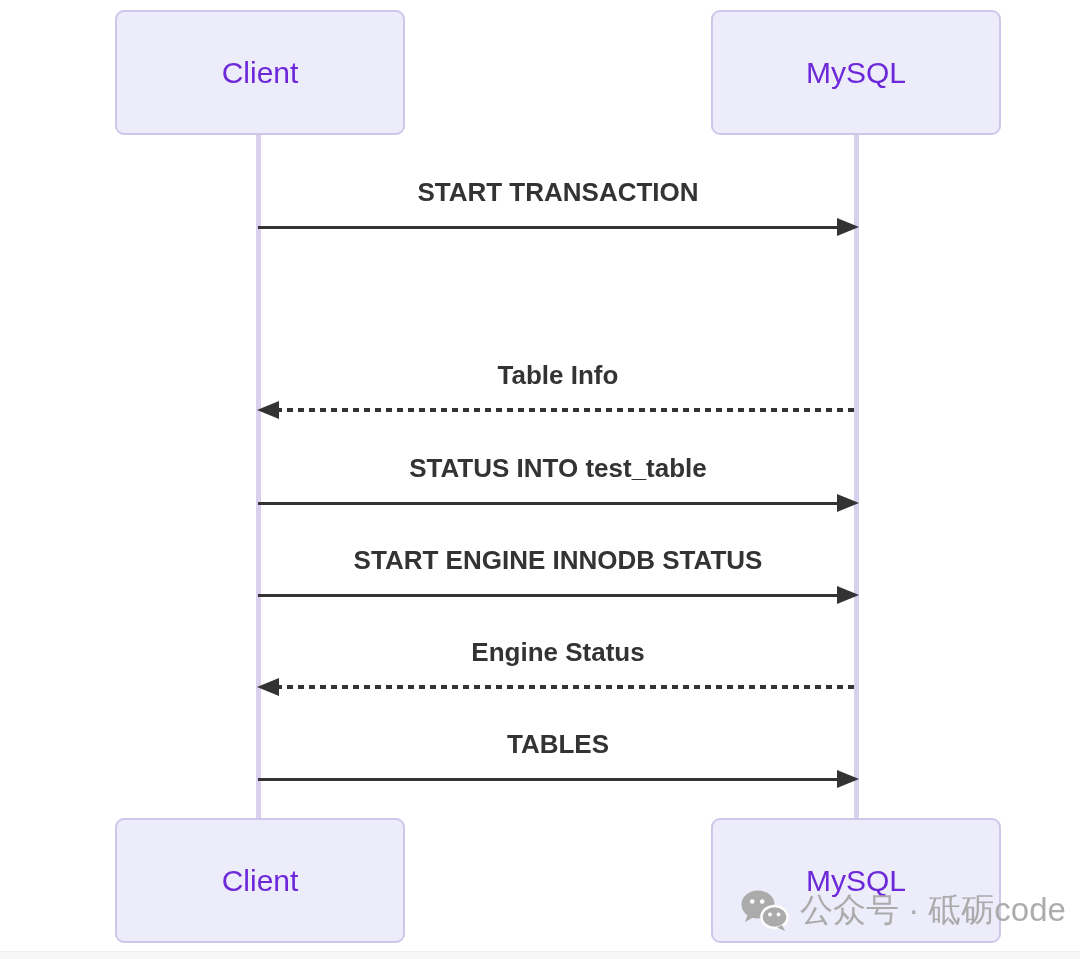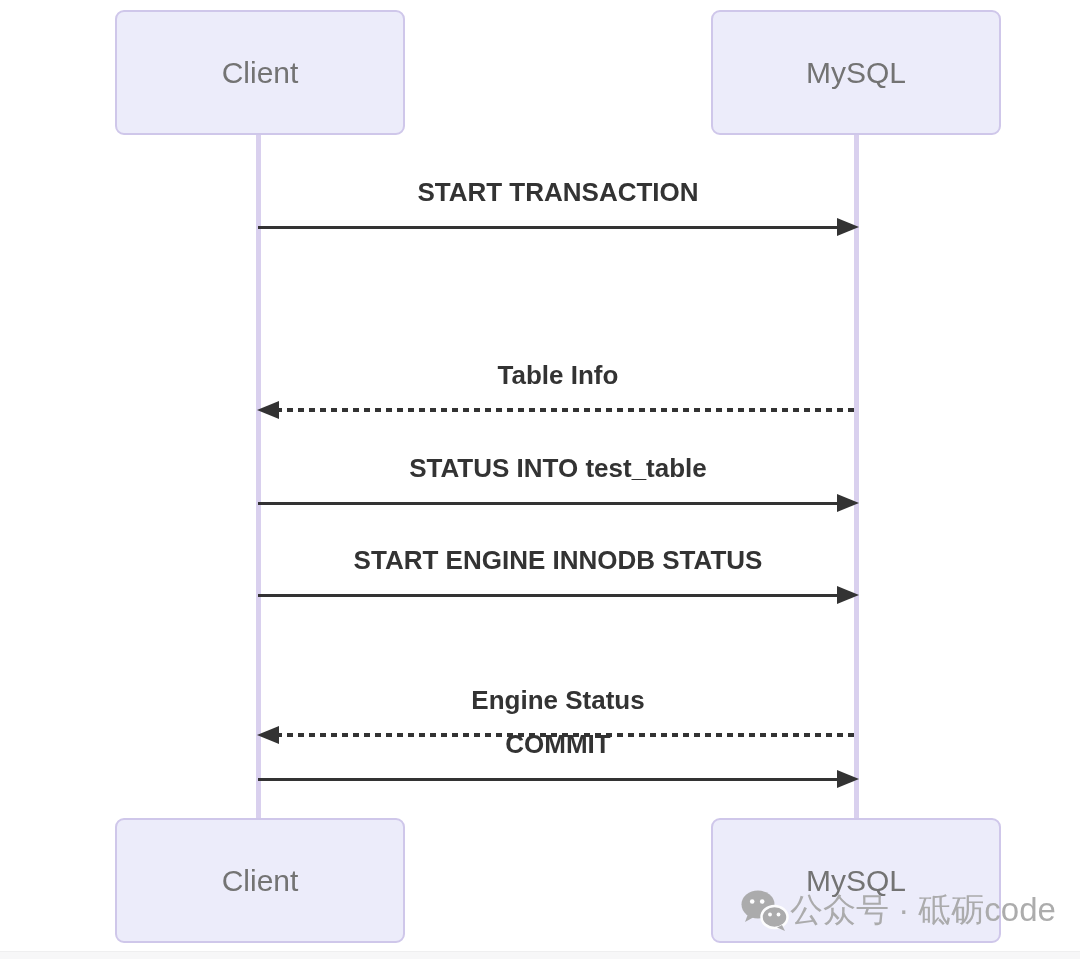--- a/index.html
+++ b/index.html
@@ -13,21 +13,21 @@
 
   
   .actor-box {
     position:absolute;
     width:290px; height:125px;
     background:#ECECFA;
     border:2px solid #CFC7EA;
     border-radius:9px;
     box-sizing:border-box;
     display:flex; align-items:center; justify-content:center;
-    font-size:30px; color:#737373;
+    font-size:30px; color:#6d28d9;
   }
   .actor-top-left     { left:115px; top:10px;  }
   .actor-top-right    { left:711px; top:10px;  }
   .actor-bottom-left  { left:115px; top:818px; }
   .actor-bottom-right { left:711px; top:818px; }
 
   
   .lifeline {
     position:absolute;
     top:135px; height:683px; width:5px;
@@ -43,21 +43,21 @@
     line-height:40px; text-align:center;
     font-size:26px; color:#333333; white-space:nowrap;font-weight:bold;
   }
   .msg .arrow { position:absolute; left:0; right:0; top:55px; height:0; }
 
   .msg-1 { top:172px; }
   .msg-2 { top:265px; }
   .msg-3 { top:355px; }
   .msg-4 { top:448px; }
   .msg-5 { top:540px; }
-  .msg-6 { top:632px;margin-top:48px; }
+  .msg-6 { top:632px; }
   .msg-7 { top:724px; }
 
   
   .arrow .line-solid {
     position:absolute; left:0; right:16px; top:-1.5px; height:3px;
     background:#333333;
   }
   .arrow .head-right {
     position:absolute; right:-1px; top:-9px;
     width:0; height:0;
@@ -74,21 +74,21 @@
     position:absolute; left:-1px; top:-9px;
     width:0; height:0;
     border-right:22px solid #333333;
     border-top:9px solid transparent;
     border-bottom:9px solid transparent;
   }
 
   
   .watermark {
     position:absolute; left:740px; top:888px;
-    display:flex; align-items:center; 
+    display:flex; align-items:center; gap:10px;
     color:#A6A6A6; font-size:33px; white-space:nowrap;
     z-index:5; opacity:0.92;
   }
   .watermark svg { display:block; }
 
   
   .bottom-strip {
     position:absolute; left:0; top:951px; width:1080px; height:8px;
     background:#f7f7f8; border-top:1px solid #efeff0;
   }
@@ -143,21 +143,21 @@
 
   <div class="msg msg-6">
     <div class="label">Engine Status</div>
     <div class="arrow">
       <div class="line-dashed"></div>
       <div class="head-left"></div>
     </div>
   </div>
 
   <div class="msg msg-7">
-    <div class="label">COMMIT</div>
+    <div class="label">TABLES</div>
     <div class="arrow">
       <div class="line-solid"></div>
       <div class="head-right"></div>
     </div>
   </div>
 
   <div class="actor-box actor-bottom-left">
     <span>Client</span>
   </div>
   <div class="actor-box actor-bottom-right">

